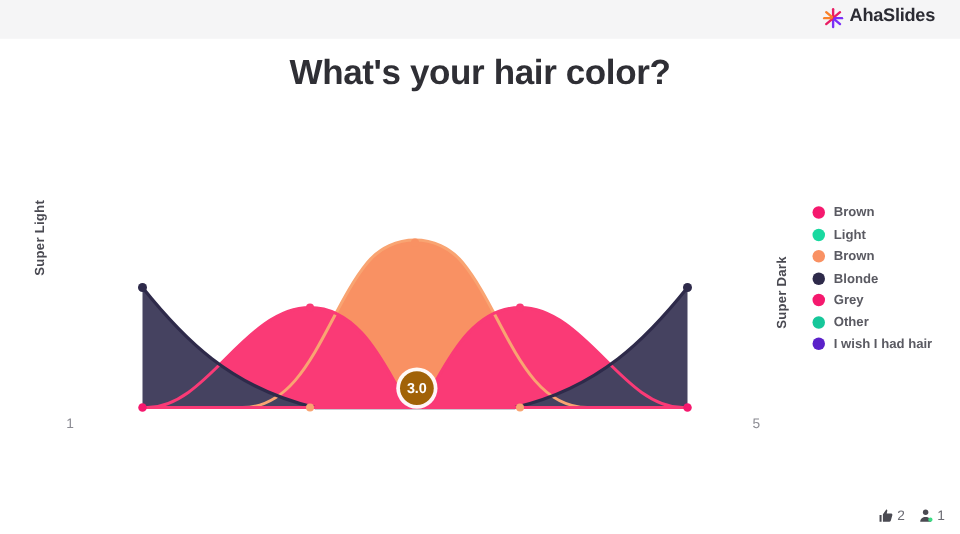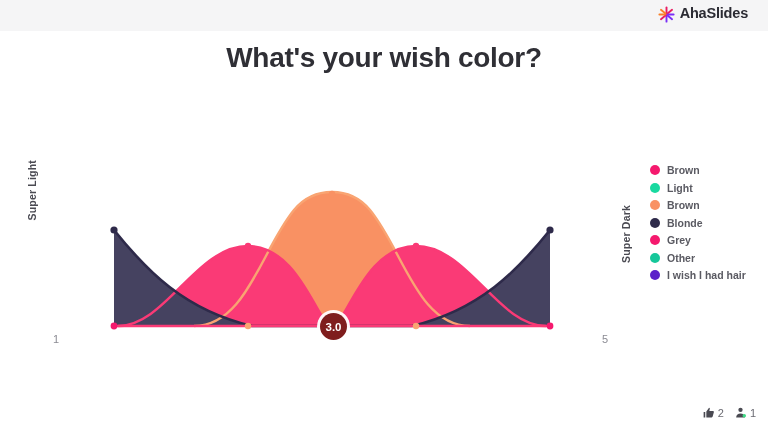--- a/index.html
+++ b/index.html
@@ -59,23 +59,23 @@
   .axis-label.left{left:26px;top:10px;}
   .axis-label.right{left:620px;top:55px;}
 
   .tick{
     position:absolute;top:183px;font-size:11px;color:#8b8b93;
   }
   .tick.t1{left:53px;}
   .tick.t5{left:602px;}
 
   .avg-badge{
-    position:absolute;left:320px;top:313px;
+    position:absolute;left:320px;top:297px;
     width:27px;height:27px;border-radius:50%;
-    background:#7f1d1d;
+    background:#a16207;
     display:flex;align-items:center;justify-content:center;
     color:#ffffff;font-size:11.5px;font-weight:bold;
     box-shadow:0 0 0 3px rgba(255,255,255,.95);
   }
 
   
   .legend{
     position:absolute;left:650px;top:164px;
     display:flex;flex-direction:column;gap:5.5px;
   }
@@ -106,21 +106,21 @@
         <line x1="19" y1="6" x2="13" y2="11" stroke="#e91e63"></line>
         <line x1="11" y1="13" x2="5" y2="18" stroke="#e91e63"></line>
         <line x1="3" y1="12" x2="10" y2="12" stroke="#f9812a"></line>
         <line x1="14" y1="12" x2="21" y2="12" stroke="#7b2ff7"></line>
       </g>
     </svg>
     <span class="brand-name">AhaSlides</span>
   </div>
 </div>
 
-<div class="question">What's your wish color?</div>
+<div class="question">What's your hair color?</div>
 
 <div class="chart-wrap">
 
   <div class="axis-label left">Super Light</div>
   <div class="axis-label right">Super Dark</div>
 
   <div class="plot">
     <svg viewBox="0 0 552 180" preserveAspectRatio="none">
 
       <path fill="#f99163" d="M138,176 C190,176 205,100 238,60 C258,36 294,36 314,60 C347,100 362,176 414,176 Z"></path>

